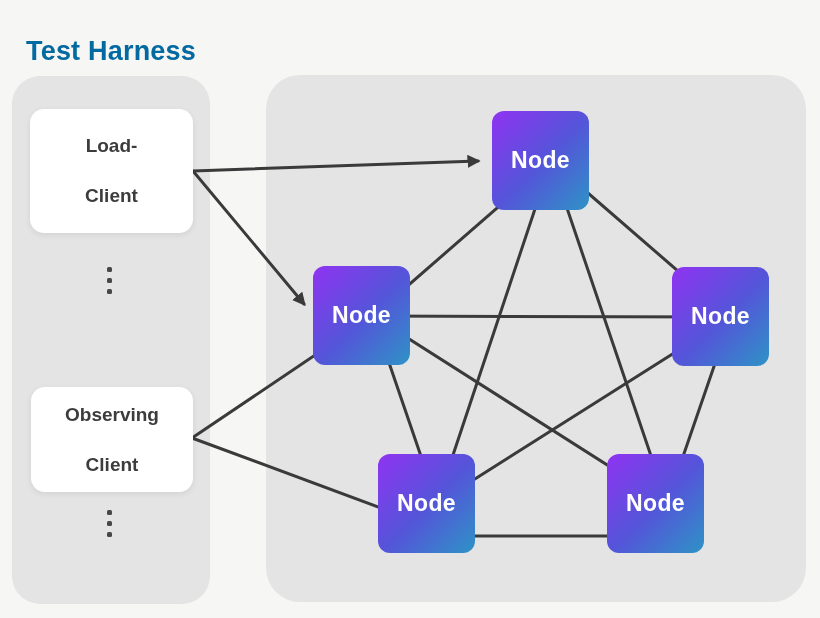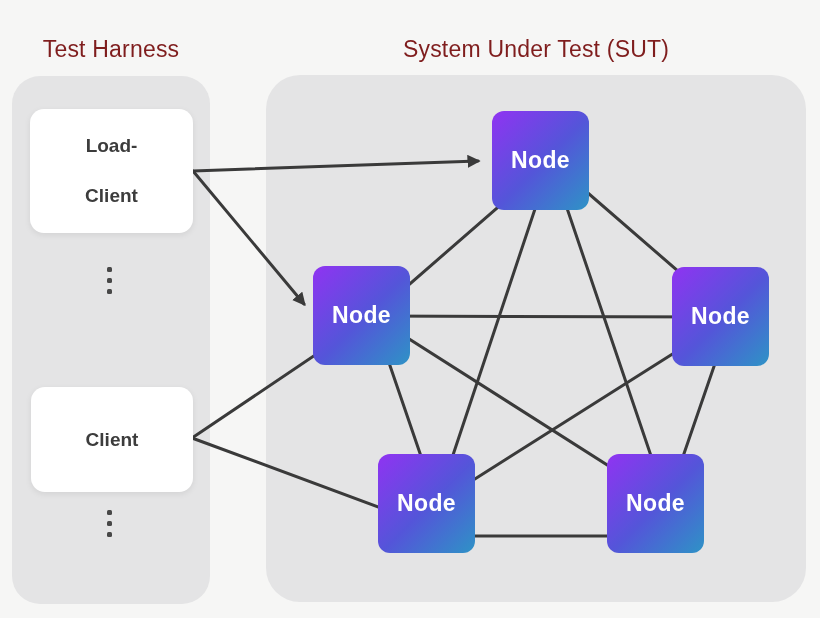--- a/index.html
+++ b/index.html
@@ -7,23 +7,23 @@
     width: 820px; height: 618px;
     background: #f6f6f5;
     font-family: "Liberation Sans", sans-serif;
     overflow: hidden;
   }
   .canvas { position: relative; width: 820px; height: 618px; }
 
   .heading {
     position: absolute;
     top: 36px;
-    font-size: 23px;
-    font-weight: 400;
-    color: #7f1d1d;
+    font-size: 27px;
+    font-weight: 700;
+    color: #0369a1;
     text-align: center;
     letter-spacing: 0.2px;
   }
   .heading-left  { left: 12px;  width: 198px; }
   .heading-right { left: 266px; width: 540px; }
 
   .panel {
     position: absolute;
     background: #e4e4e5;
   }
@@ -88,21 +88,20 @@
     border-radius: 1.5px;
     background: #474747;
   }
 </style>
 </head>
 <body>
 
 <div class="canvas">
 
   <div class="heading heading-left">Test Harness</div>
-  <div class="heading heading-right">System Under Test (SUT)</div>
 
   <div class="panel panel-left"></div>
   <div class="panel panel-right"></div>
 
   <svg class="wires" width="820" height="618" viewBox="0 0 820 618">
     <defs>
       <marker id="arrow" markerUnits="strokeWidth" viewBox="0 0 10 10" refX="8" refY="5" markerWidth="4.4" markerHeight="4.4" orient="auto">
         <path d="M0,0 L10,5 L0,10 z" fill="#3a3a3a"></path>
       </marker>
     </defs>
@@ -132,20 +131,21 @@
     <span>Client</span>
   </div>
 
   <div class="dots dots-1">
     <i></i>
       <i></i>
       <i></i>
   </div>
 
   <div class="card card-oc">
+    <span>Observing</span>
     <span>Client</span>
   </div>
 
   <div class="dots dots-2">
     <i></i>
       <i></i>
       <i></i>
   </div>
 
   <div class="node node-top">

